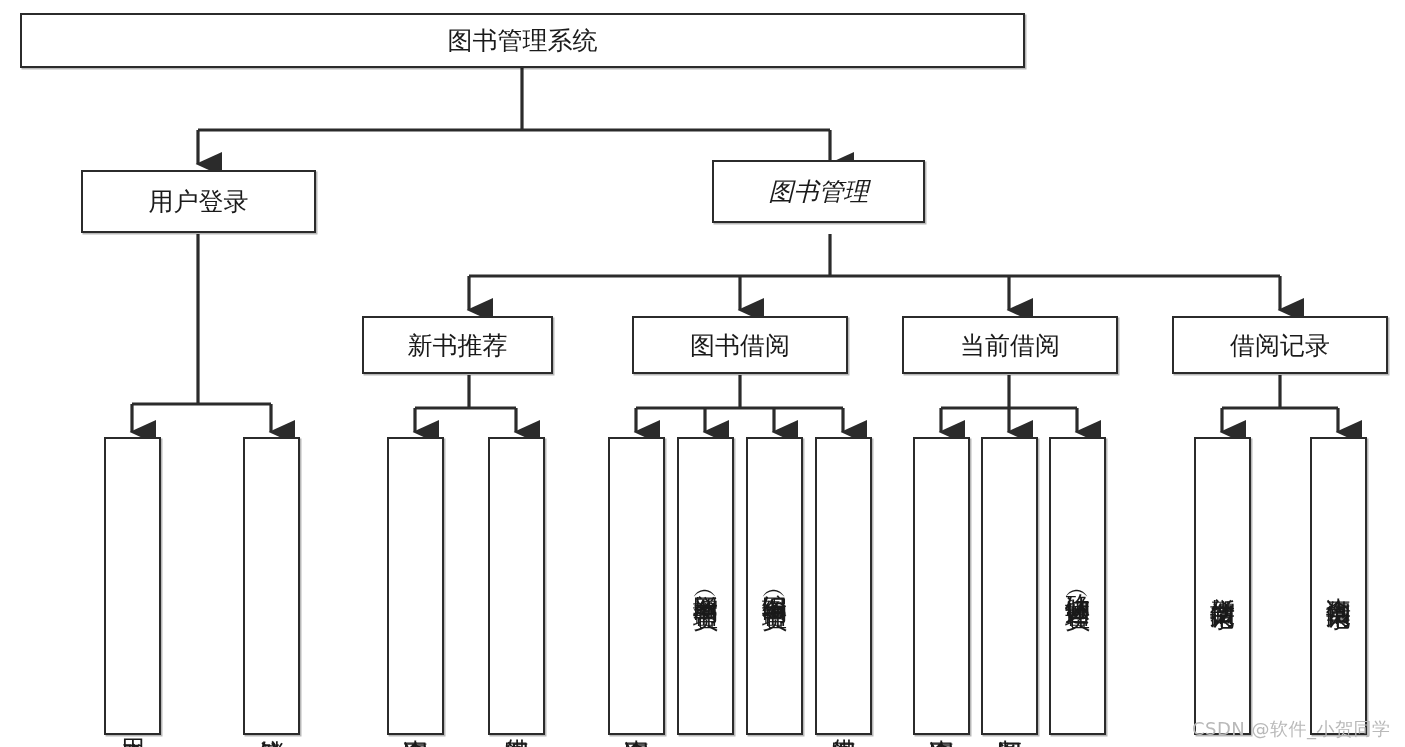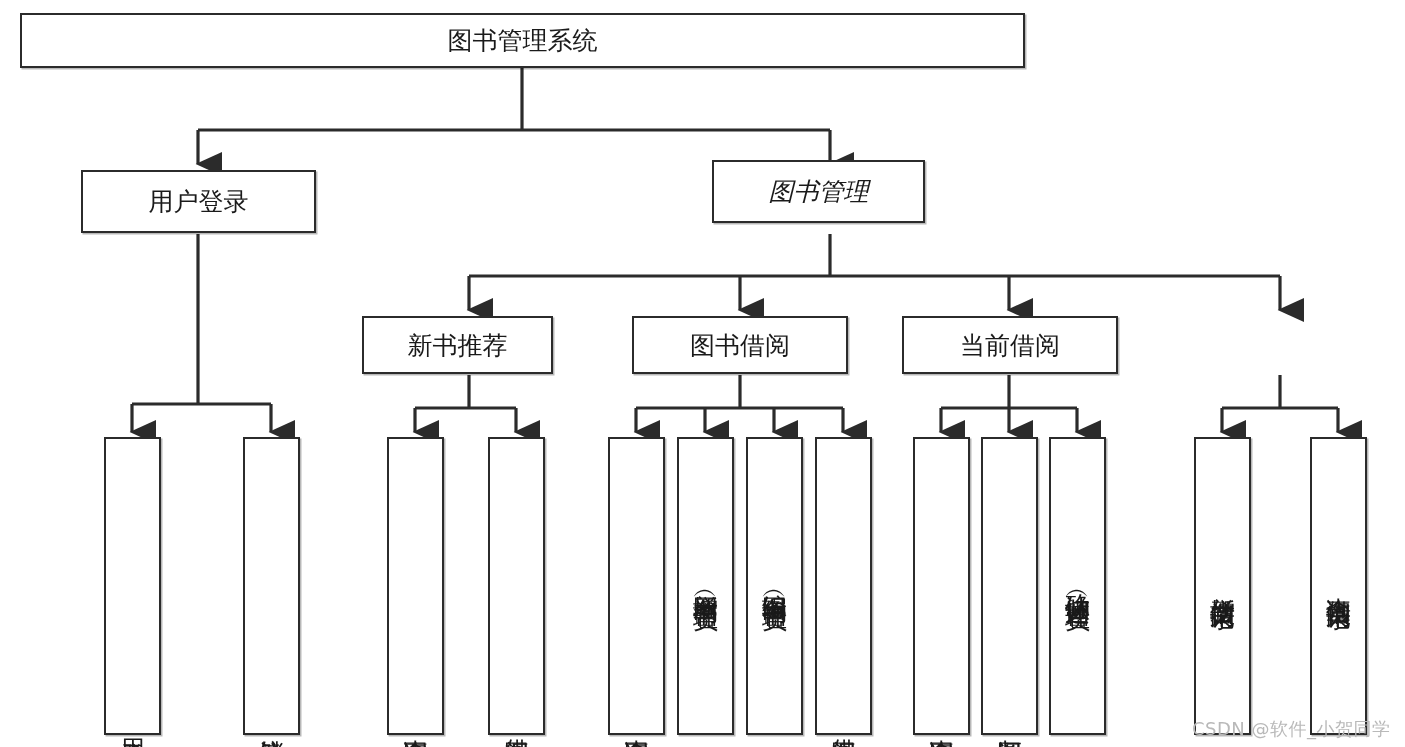--- a/index.html
+++ b/index.html
@@ -150,20 +150,23 @@
   </div>
 
   <div class="node h" style="left:632px; top:316px; width:216px; height:58px;">
     <span class="node-label">图书借阅</span>
   </div>
 
   <div class="node h" style="left:902px; top:316px; width:216px; height:58px;">
     <span class="node-label">当前借阅</span>
   </div>
 
+  <div class="node h" style="left:1172px; top:316px; width:216px; height:58px;">
+    <span class="node-label">借阅记录</span>
+  </div>
 
   <div class="node v" style="left:104px; top:437px; width:57px; height:298px;">
     <span class="node-label">用户登录</span>
   </div>
 
   <div class="node v" style="left:243px; top:437px; width:57px; height:298px;">
     <span class="node-label">注销登录</span>
   </div>
 
   <div class="node v" style="left:387px; top:437px; width:57px; height:298px;">

